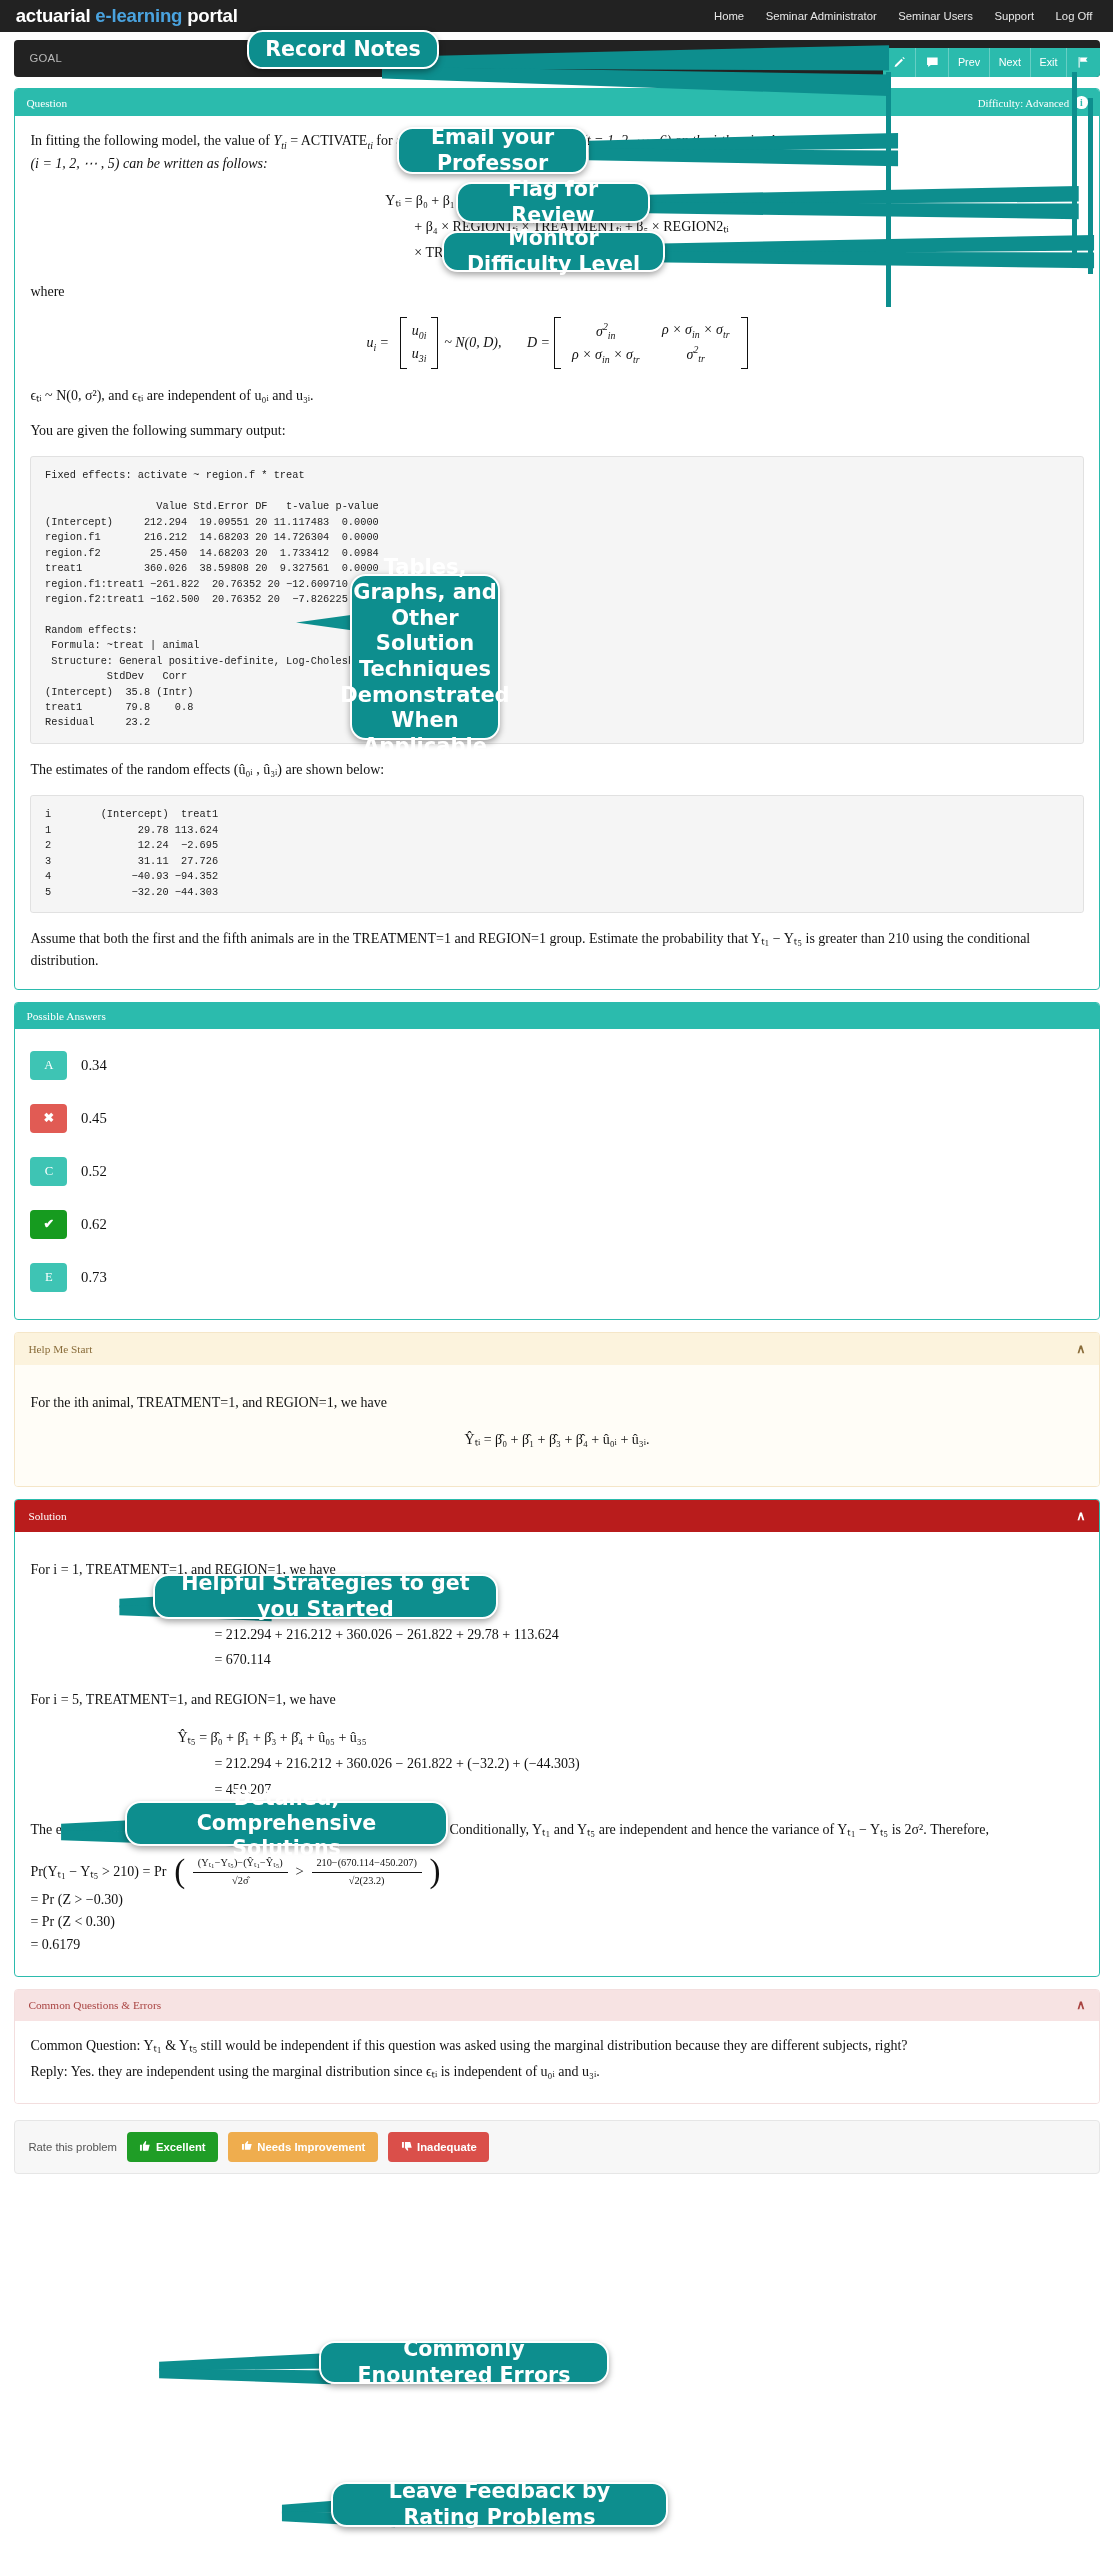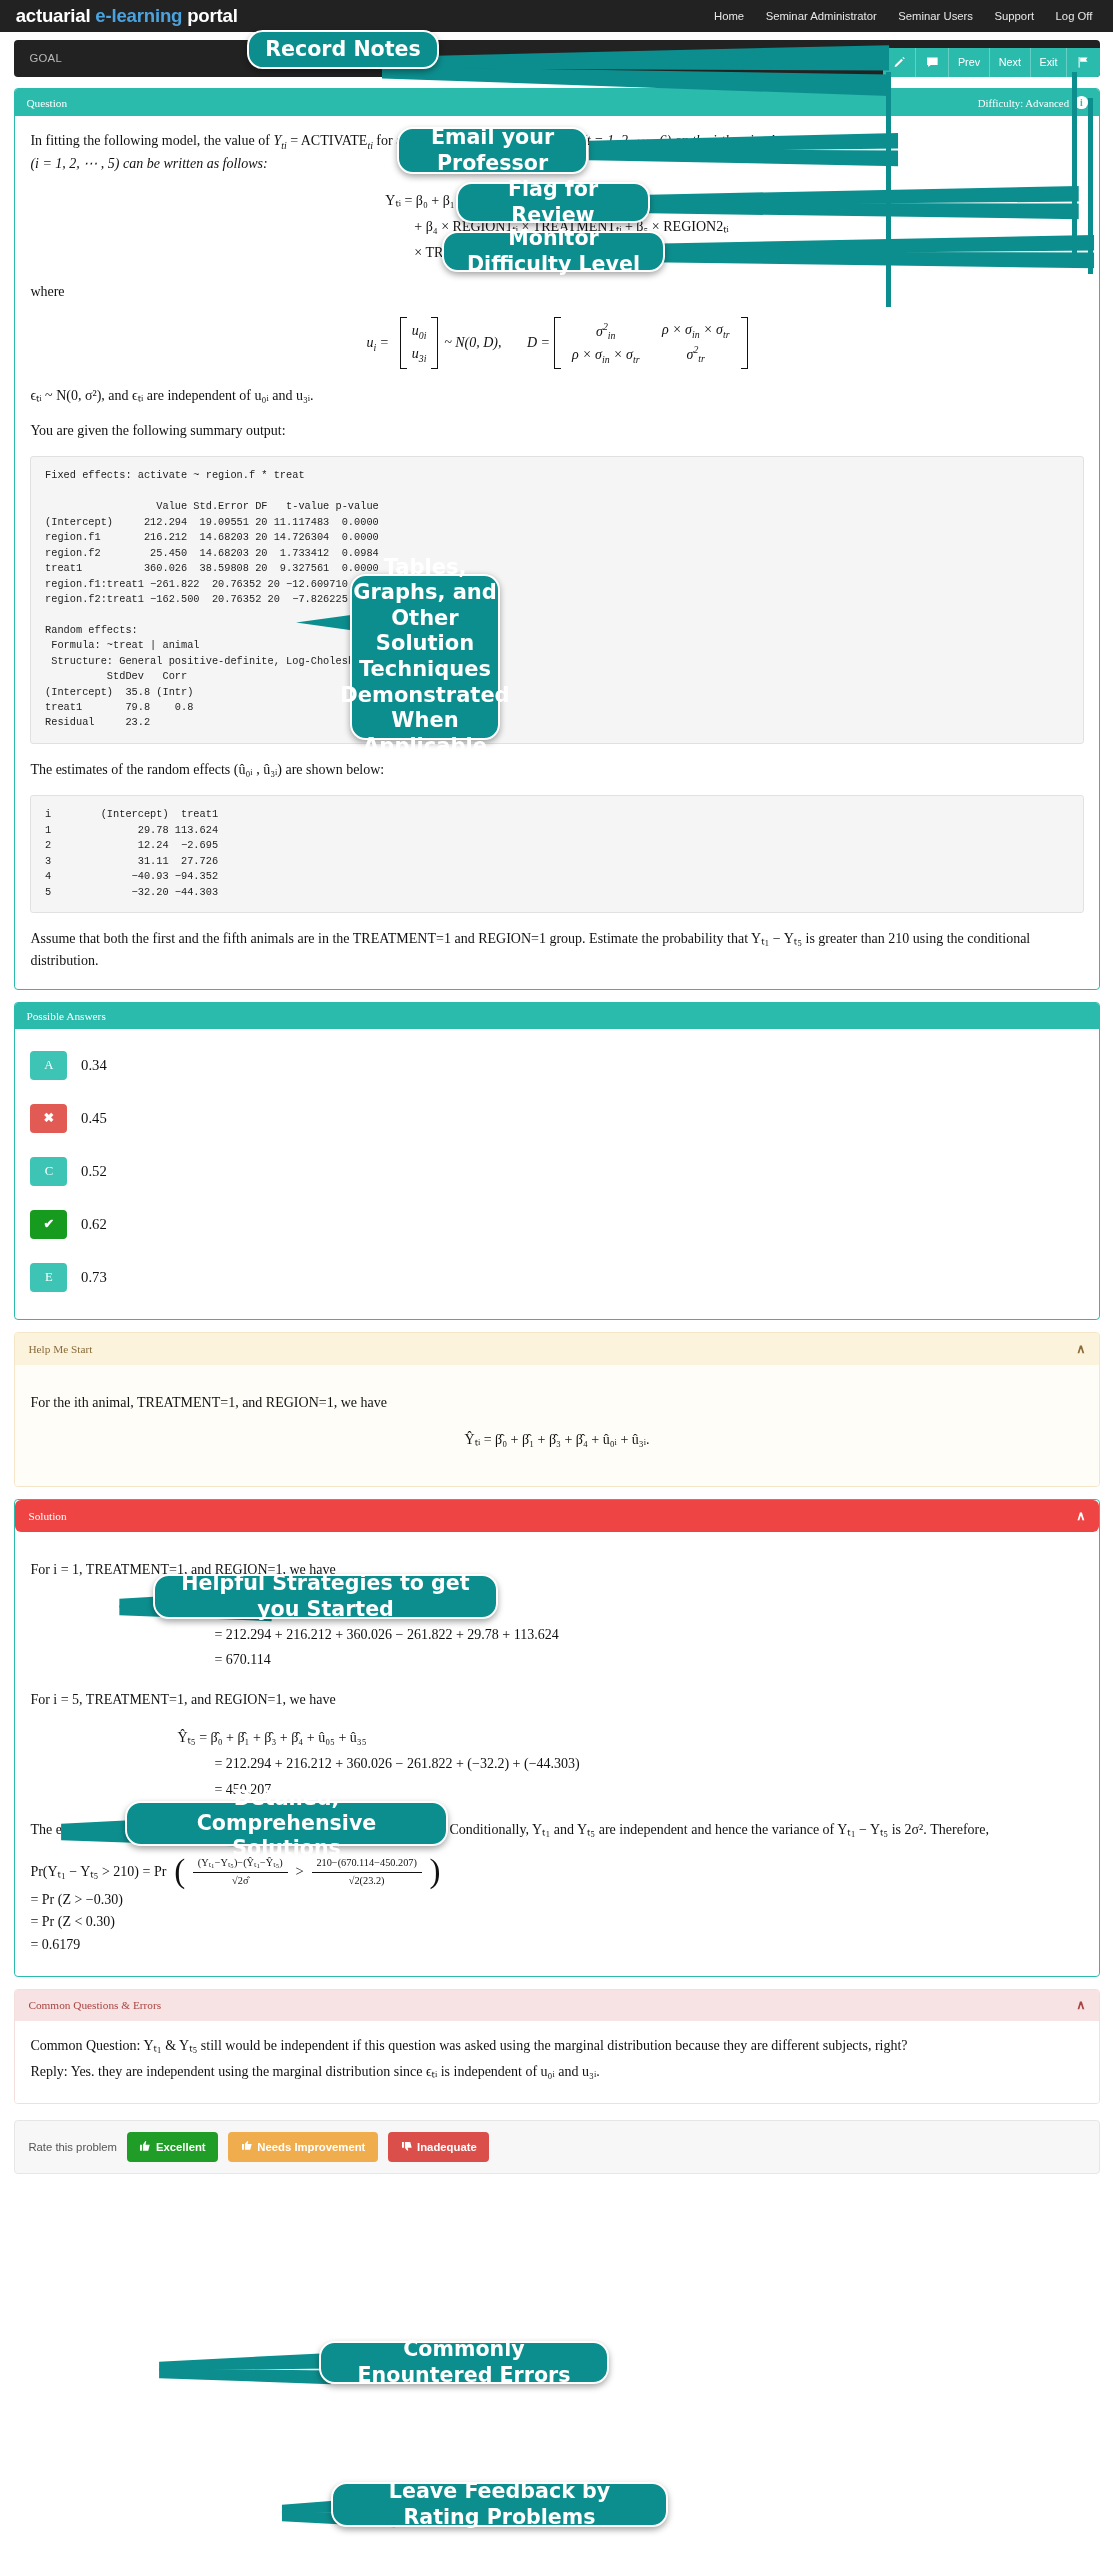--- a/index.html
+++ b/index.html
@@ -204,21 +204,21 @@
     padding: 13.7px 15.7px 19.6px 15.7px;
     font-family:"Liberation Serif",serif;
     font-size: 14px;
     line-height: 1.6;
     color:#111;
   }
   .sec-help { border:1px solid #f5e6c8; background:#fffdf7; }
   .sec-help .section-head { background:#fcf3dd; color:#8a6d3b; }
   .sec-help .section-body { background:#fffdf7; }
   .sec-sol { border:1px solid #2bbbad; background:#ffffff; }
-  .sec-sol .section-head { background:#ef4444; color:#ffffff;border-radius:6px; }
+  .sec-sol .section-head { background:#b91c1c; color:#ffffff; }
   .sec-err { border:1px solid #f3dede; background:#fffafa; }
   .sec-err .section-head { background:#f7e3e3; color:#a94442; }
   .sec-err .section-body { background:#ffffff; }
 
   
   .rating-wrap { margin: 15.7px 13.7px 17.6px 13.7px; }
   .rating {
     background:#f7f7f7;
     border:1px solid #e6e6e6;
     border-radius:3.9px;

